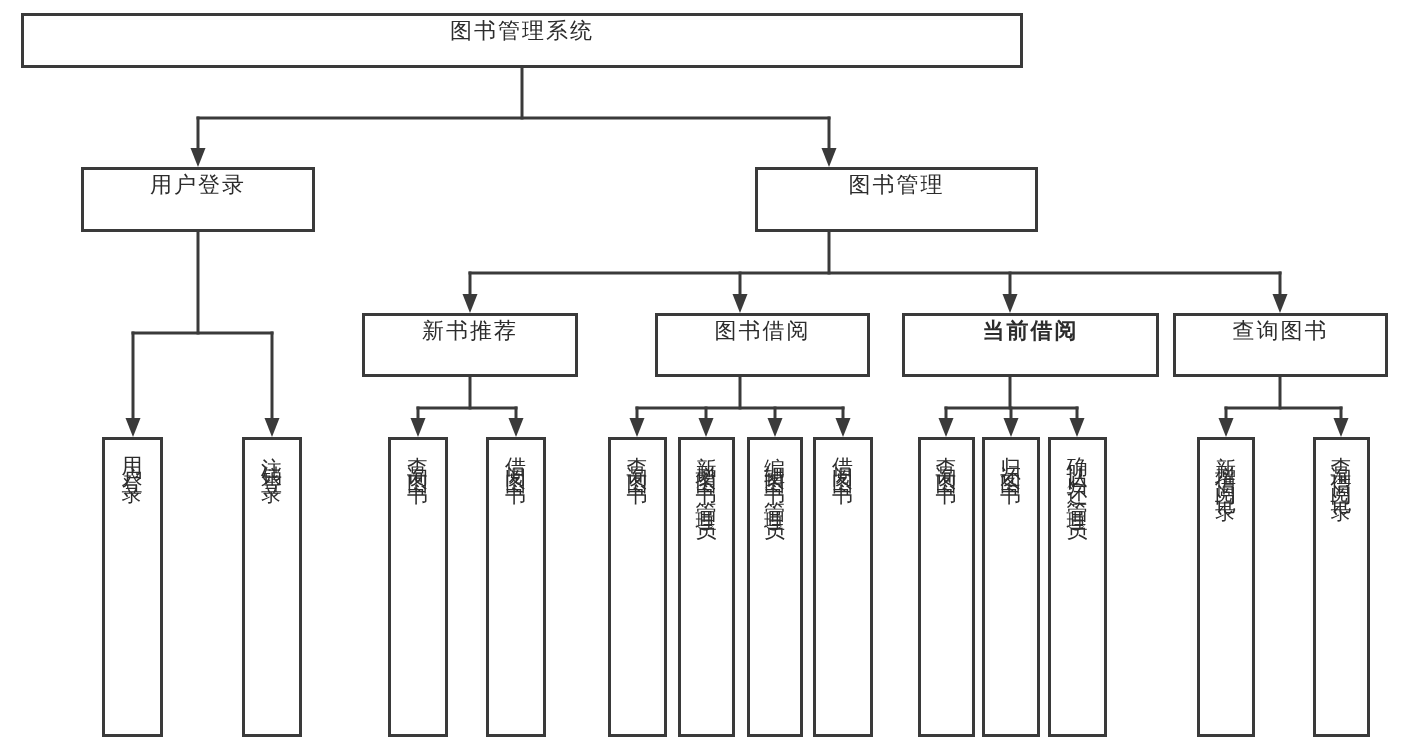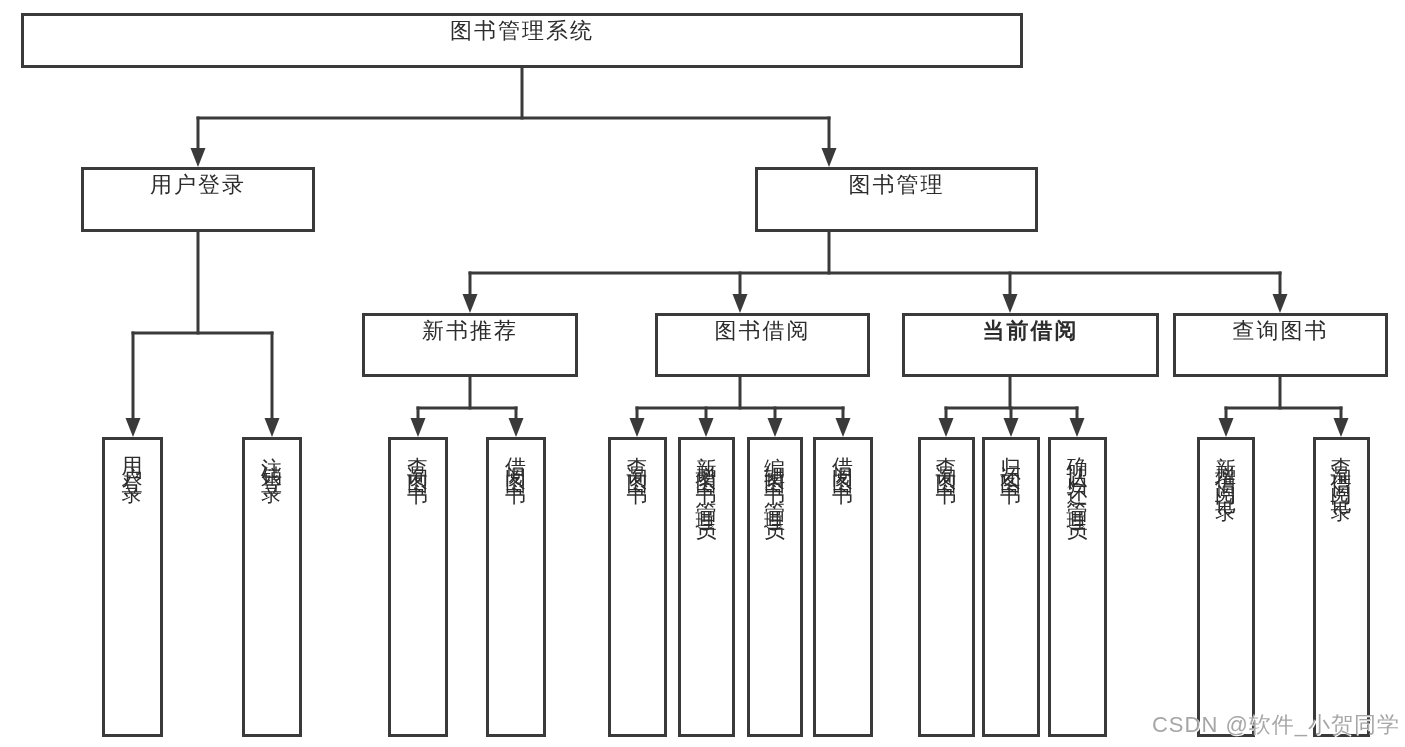--- a/index.html
+++ b/index.html
@@ -161,14 +161,13 @@
       <div class="node v" style="left: 1048px; top: 437px; width: 59px; height: 300px;">
         <span class="lbl">确认归还（管理员）</span>
       </div>
       <div class="node v" style="left: 1197px; top: 437px; width: 58px; height: 300px;">
         <span class="lbl">新增借阅记录</span>
       </div>
       <div class="node v" style="left: 1313px; top: 437px; width: 57px; height: 300px;">
         <span class="lbl">查询借阅记录</span>
       </div>
     </div>
-  <div class="watermark">CSDN @软件_小贺同学</div>
 </div>
 
 </body></html>

